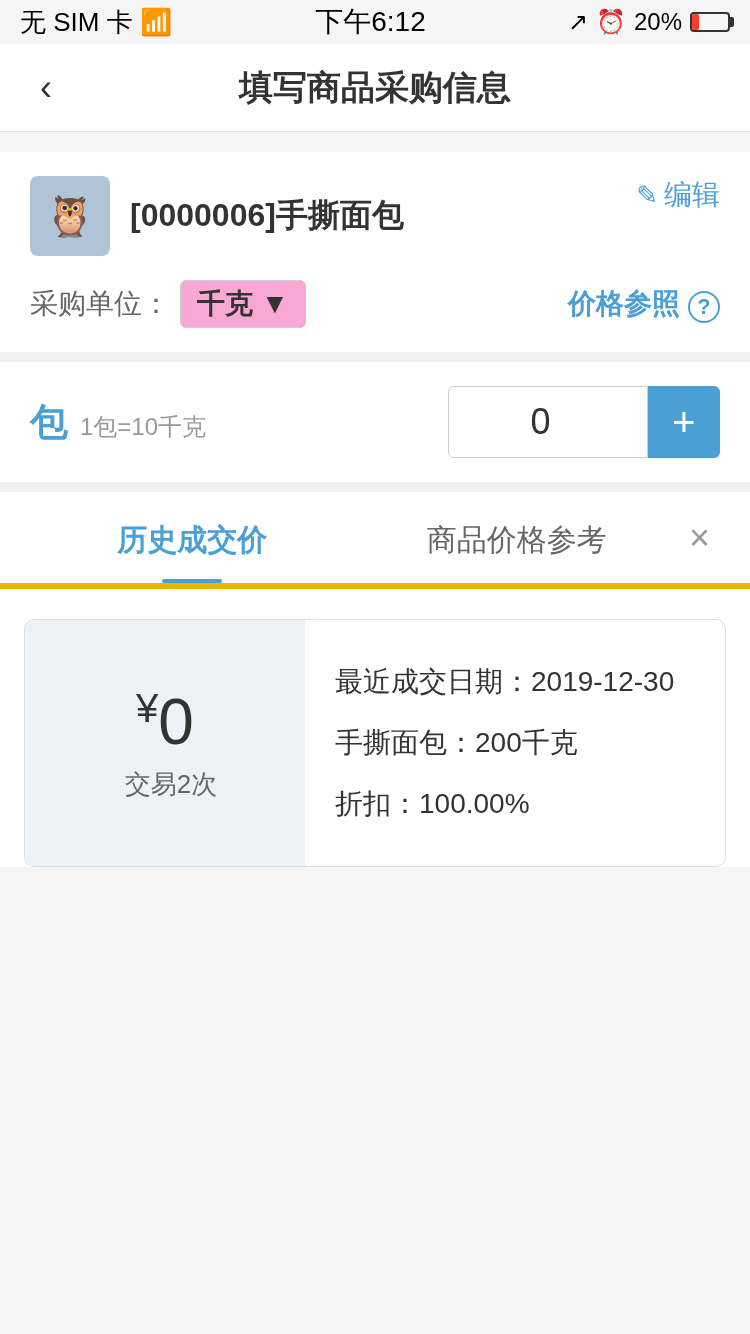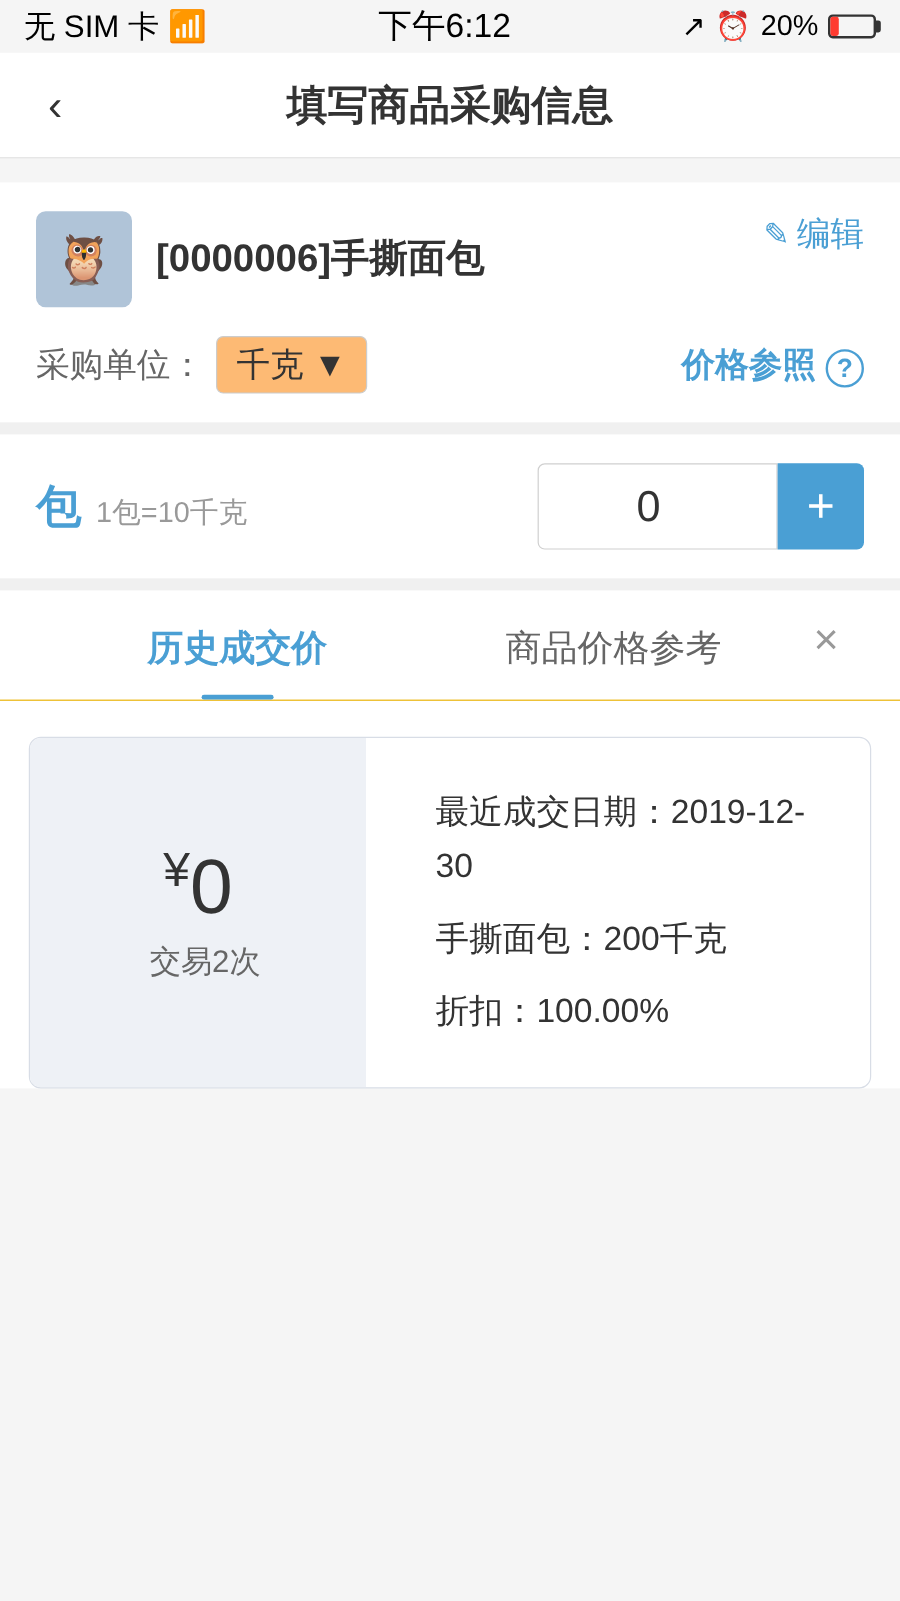--- a/index.html
+++ b/index.html
@@ -135,23 +135,24 @@
       color: #666;
     }
     .unit-select {
       display: inline-flex;
       align-items: center;
       border: 1px solid #ccc;
       border-radius: 6px;
       padding: 4px 16px;
       font-size: 28px;
       color: #333;
-      background: #fdba74;
+      background: #f9a8d4;
       gap: 8px;
       cursor: pointer;
+      font-weight: bold;
     }
     .price-ref {
       color: #4a9fd4;
       font-size: 28px;
       display: flex;
       align-items: flex-end;
       gap: 8px;
       cursor: pointer;
       font-weight: bold;
     }
@@ -223,23 +224,23 @@
     }
 
     
     .tab-section {
       background: #fff;
       border-top: 10px solid #f0f0f0;
       margin-top: 0;
     }
     .tab-header {
       display: flex;
-      align-items: flex-start;
-      border-bottom: 1px solid #eab308;
-      padding: 0 41px;
+      align-items: center;
+      border-bottom: 6px solid #eab308;
+      padding: 0 30px;
       position: relative;
     }
     .tab-item {
       flex: 1;
       text-align: center;
       padding: 28px 0 22px;
       font-size: 30px;
       cursor: pointer;
       position: relative;
     }
@@ -300,21 +301,20 @@
       margin-top: 8px;
       margin-left: 12px;
     }
     .deal-right {
       flex: 1;
       padding: 40px 30px;
       display: flex;
       flex-direction: column;
       gap: 16px;
       justify-content: center;
-      margin-left: 28px;
     }
     .deal-detail {
       font-size: 28px;
       color: #333;
       line-height: 1.6;
     }
 
     
     .bottom-space {
       background: #f5f5f5;

